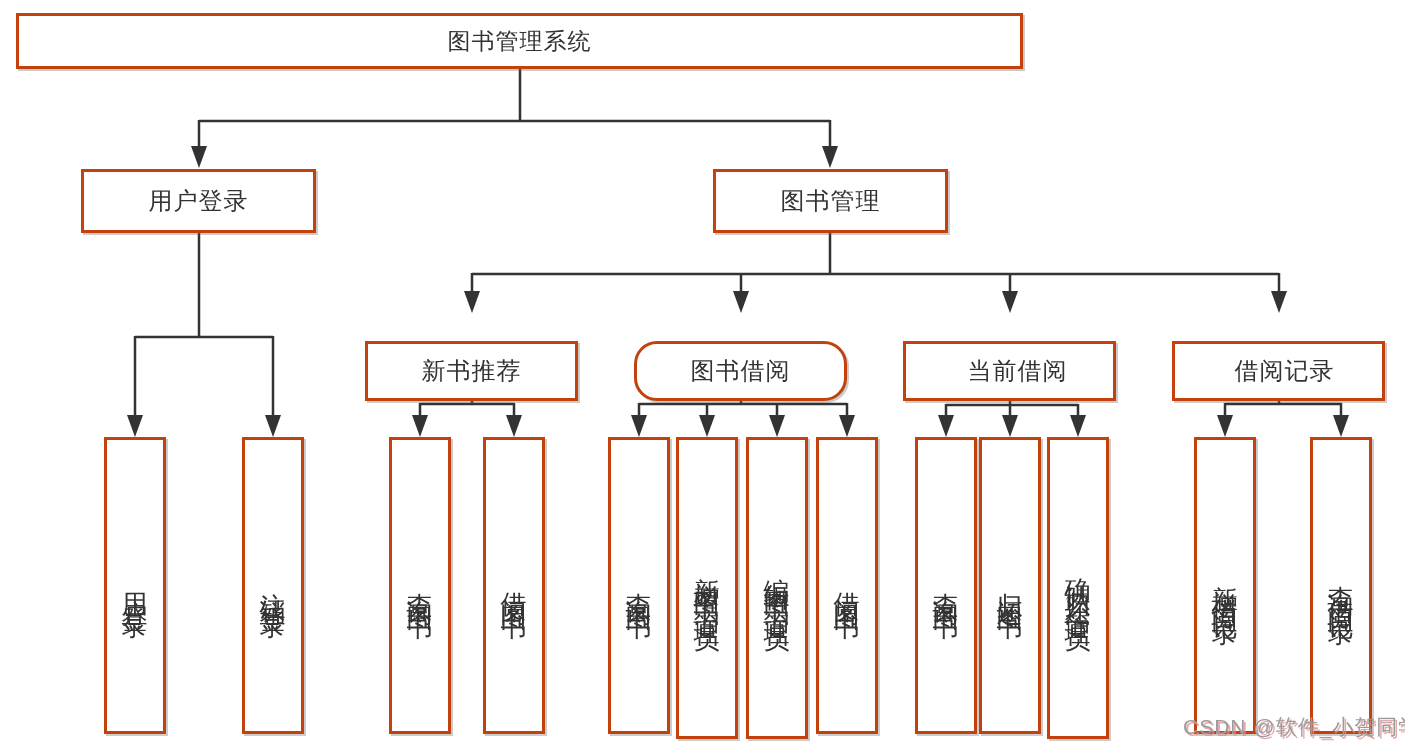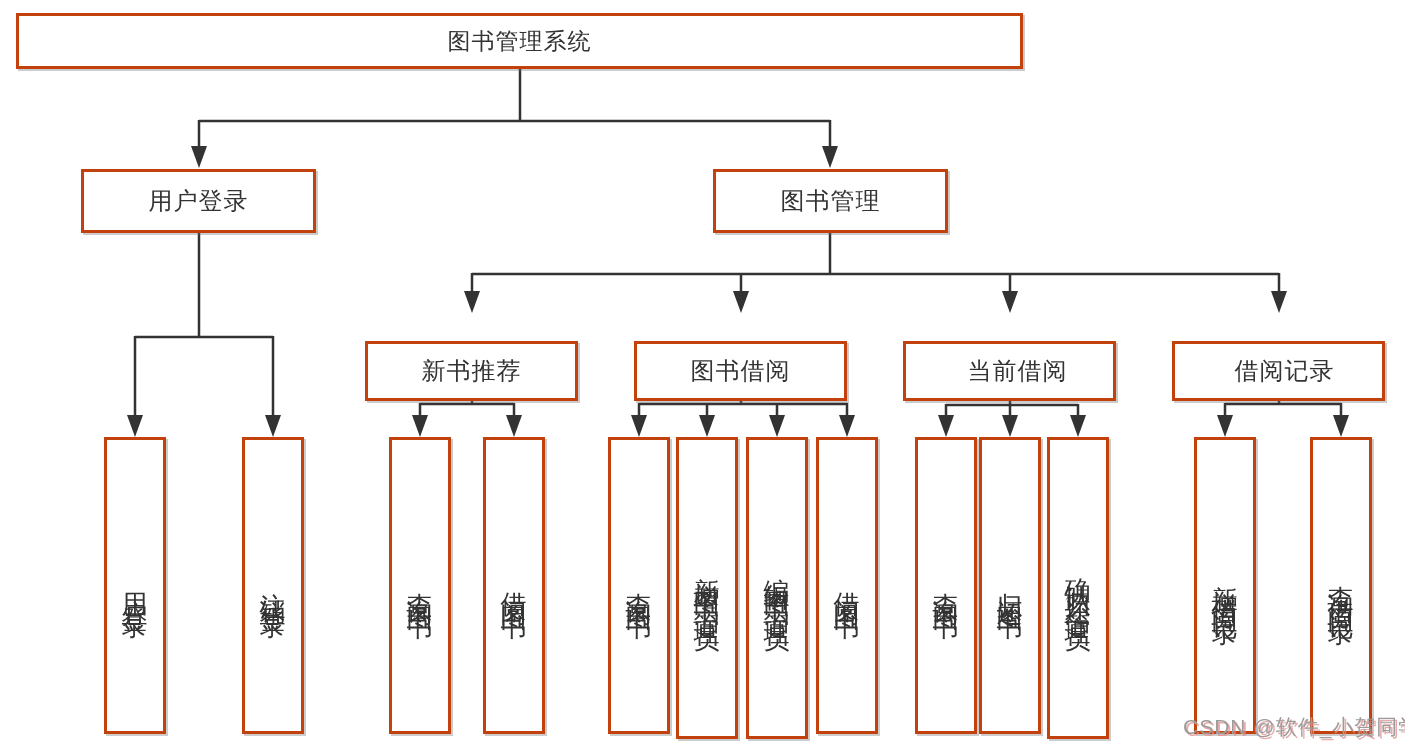--- a/index.html
+++ b/index.html
@@ -132,21 +132,21 @@
   <div class="node node-l2" style="left:81px;">
     <span>用户登录</span>
   </div>
   <div class="node node-l2" style="left:713px;">
     <span>图书管理</span>
   </div>
 
   <div class="node node-l3" style="left:365px;">
     <span>新书推荐</span>
   </div>
-  <div class="node node-l3" style="left:634px;">
+  <div class="node node-l3" style="left:634px;border-radius:23px;">
     <span>图书借阅</span>
   </div>
   <div class="node node-l3" style="left:903px;padding-left:16px;">
     <span>当前借阅</span>
   </div>
   <div class="node node-l3" style="left:1172px;padding-left:12px;">
     <span>借阅记录</span>
   </div>
 
   <div class="node node-leaf" style="left:104px;">

